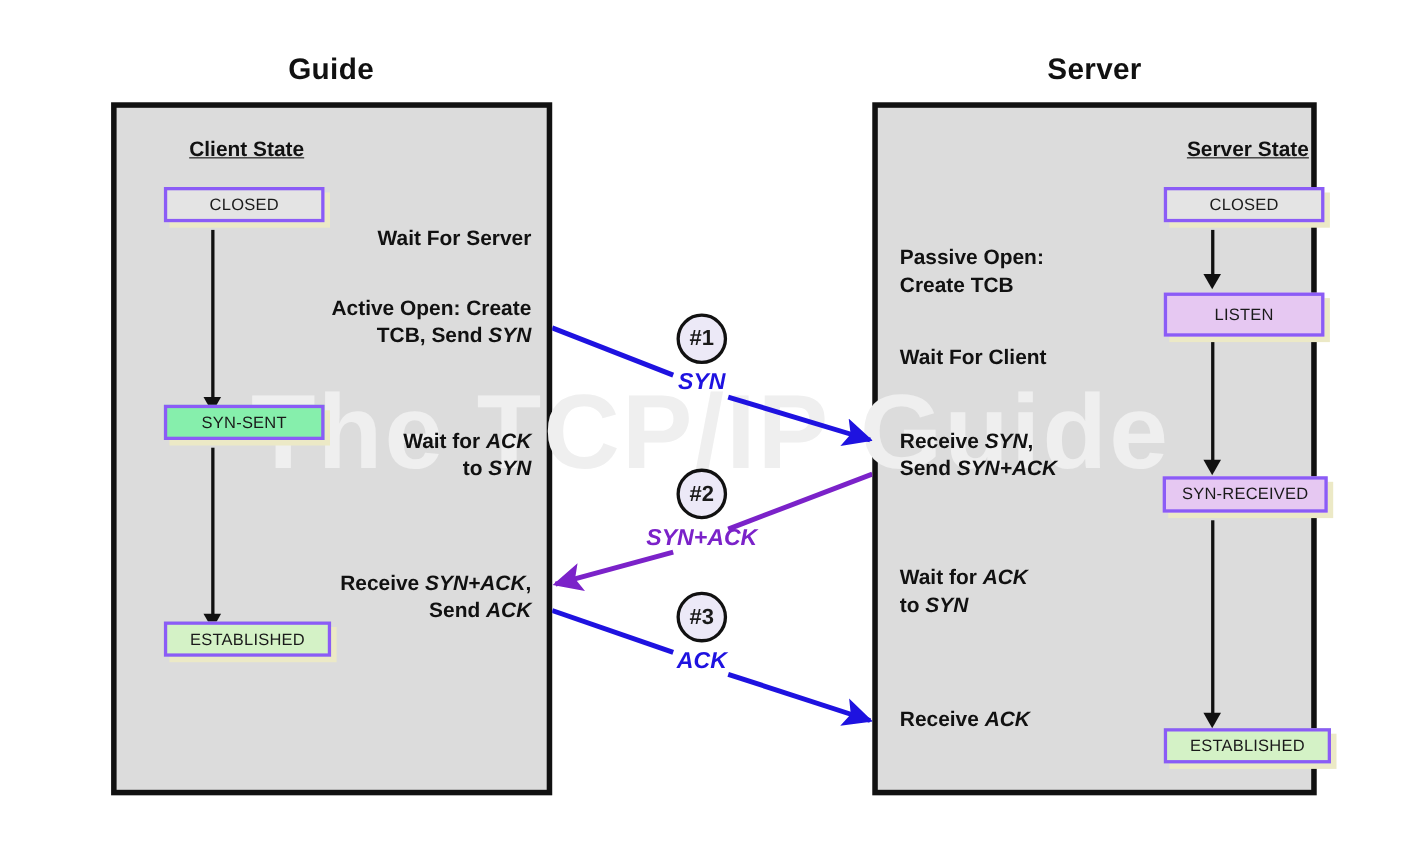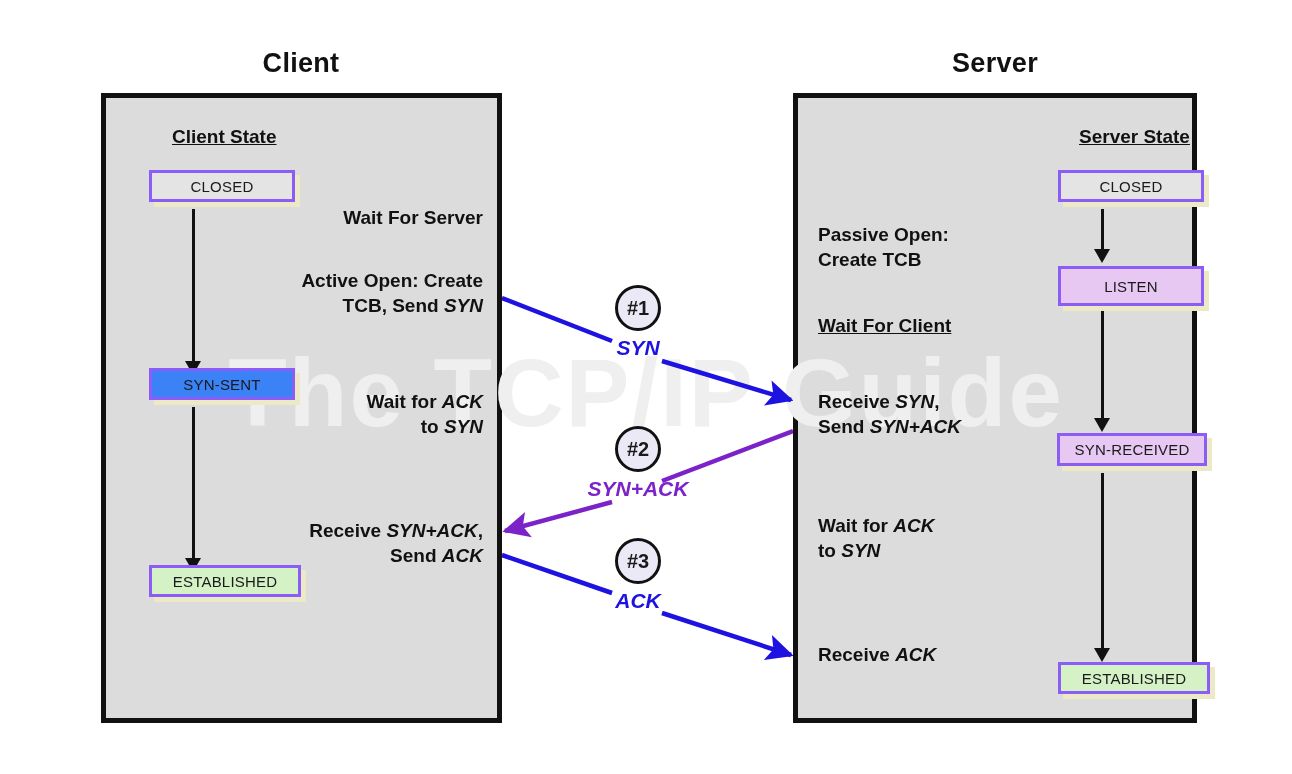--- a/index.html
+++ b/index.html
@@ -76,21 +76,21 @@
     font-size: 15px;
     font-weight: normal;
     color: #1a1a1a;
     letter-spacing: 0.2px;
     box-shadow: 5px 5px 0 0 #ece9c6;
     z-index: 4;
     white-space: nowrap;
     margin-left: 29px;
   }
   .fill-plain  { background: #e4e4e4; }
-  .fill-blue   { background: #3b82f6; }
+  .fill-blue   { background: #86efac; }
   .fill-purple { background: #e6c8f2; }
   .fill-green  { background: #d4f2c6; }
 
   
   .varrow {
     position: absolute;
     width: 3px;
     background: #111111;
     z-index: 3;
   }
@@ -157,21 +157,21 @@
     white-space: nowrap;
   }
 </style>
 </head>
 <body>
 
 <div id="stage">
 
   <div id="watermark">The TCP/IP Guide</div>
 
-  <div class="col-title" id="client-title">Client</div>
+  <div class="col-title" id="client-title">Guide</div>
   <div class="col-title" id="server-title">Server</div>
 
   <div class="panel" id="client-panel"></div>
 
   <div class="state-heading" style="left:124px; top:126px;">Client State</div>
 
   <div class="state-box fill-plain" style="left:120px; top:170px; width:146px; height:32px;">CLOSED</div>
   <div class="varrow" style="left:192px; top:209px; height:153px;"></div>
 
   <div class="state-box fill-blue" style="left:120px; top:368px; width:146px; height:32px;">SYN-SENT</div>
@@ -197,21 +197,21 @@
   <div class="state-box fill-purple" style="left:1029px; top:266px; width:146px; height:40px;">LISTEN</div>
   <div class="varrow" style="left:1101px; top:305px; height:114px;"></div>
 
   <div class="state-box fill-purple" style="left:1028px; top:433px; width:150px; height:33px;">SYN-RECEIVED</div>
   <div class="varrow" style="left:1101px; top:473px; height:176px;"></div>
 
   <div class="state-box fill-green" style="left:1029px; top:662px; width:152px; height:32px;">ESTABLISHED</div>
 
   <div class="evt left" style="left:818px; top:222px; width:240px;">Passive Open:<br>Create TCB</div>
 
-  <div class="evt left" style="left:818px; top:313px; width:240px;text-decoration:underline;">Wait For Client</div>
+  <div class="evt left" style="left:818px; top:313px; width:240px;">Wait For Client</div>
 
   <div class="evt left" style="left:818px; top:389px; width:240px;">Receive <i>SYN</i>,<br>Send <i>SYN+ACK</i></div>
 
   <div class="evt left" style="left:818px; top:513px; width:240px;">Wait for <i>ACK</i><br>to <i>SYN</i></div>
 
   <div class="evt left" style="left:818px; top:642px; width:240px;">Receive <i>ACK</i></div>
 
   <div id="channel">
     <svg width="291" height="630" viewBox="0 0 291 630" xmlns="http://www.w3.org/2000/svg">
       <defs>

